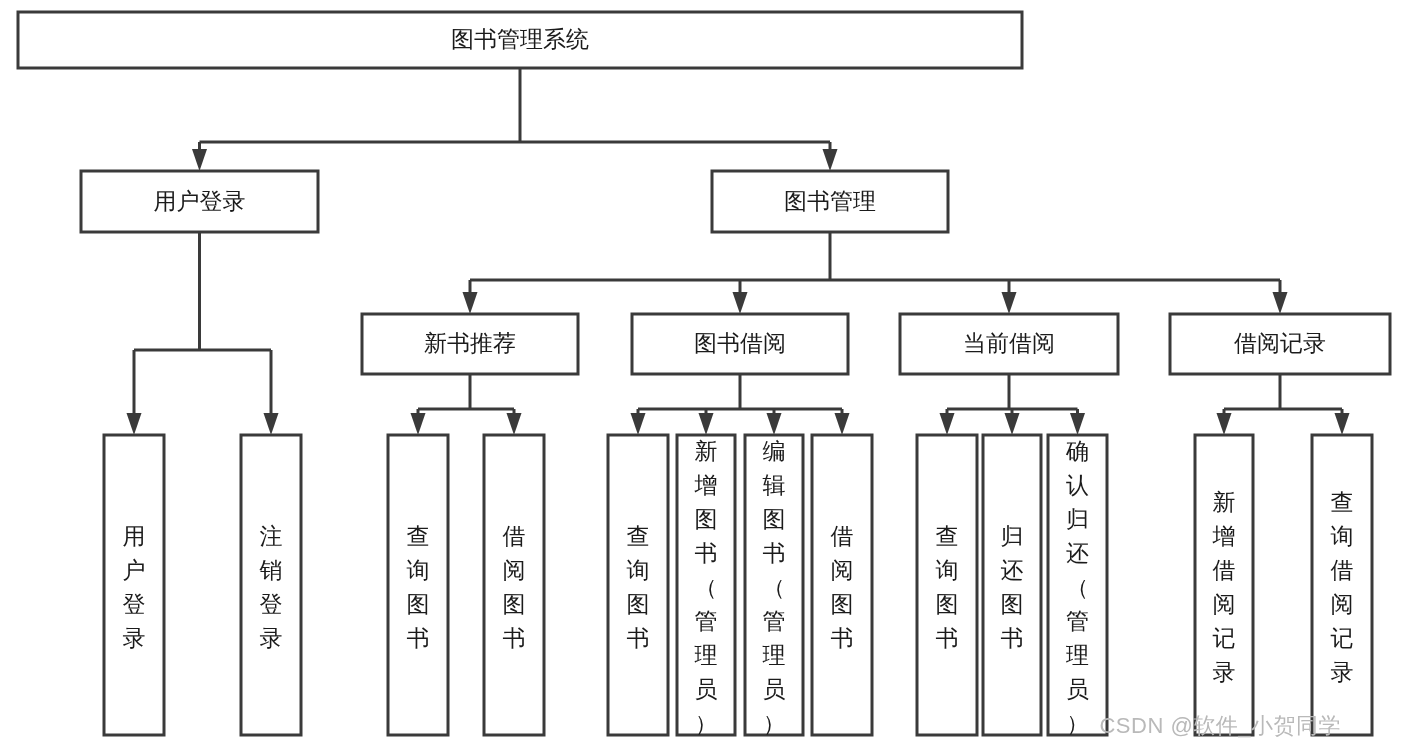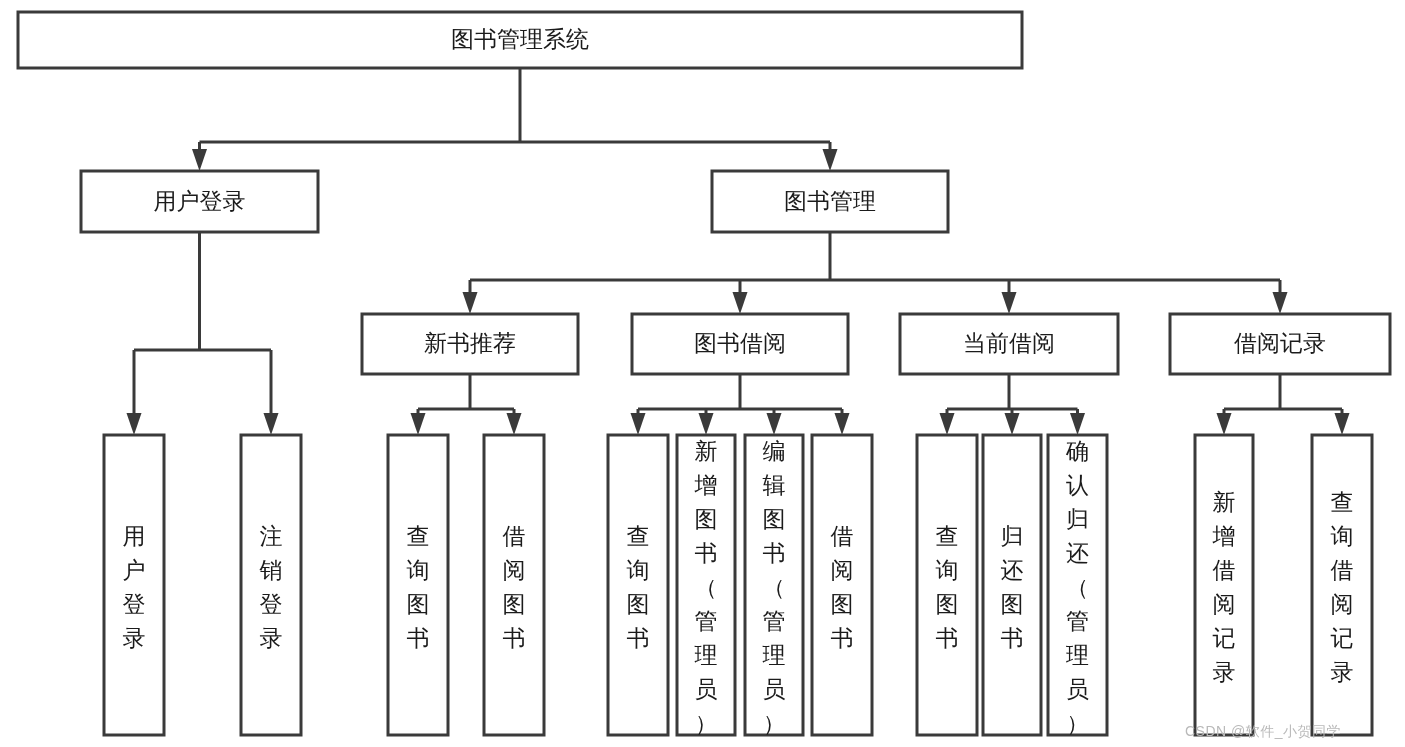--- a/index.html
+++ b/index.html
@@ -52,21 +52,21 @@
     font-family: "Liberation Sans", "DejaVu Sans", sans-serif;
     font-size: 23px;
     fill: #1b1b1b;
     text-anchor: middle;
   }
   .watermark {
     position: absolute;
     right: 8px;
     bottom: 6px;
     font-family: "Liberation Sans", "DejaVu Sans", sans-serif;
-    font-size: 14px;
+    font-size: 22px;
     color: #b9b9b9;
     letter-spacing: 0.5px;
     white-space: nowrap;
     user-select: none;
   }
 </style>
 </head>
 <body>
 
 <div id="diagram-root">

